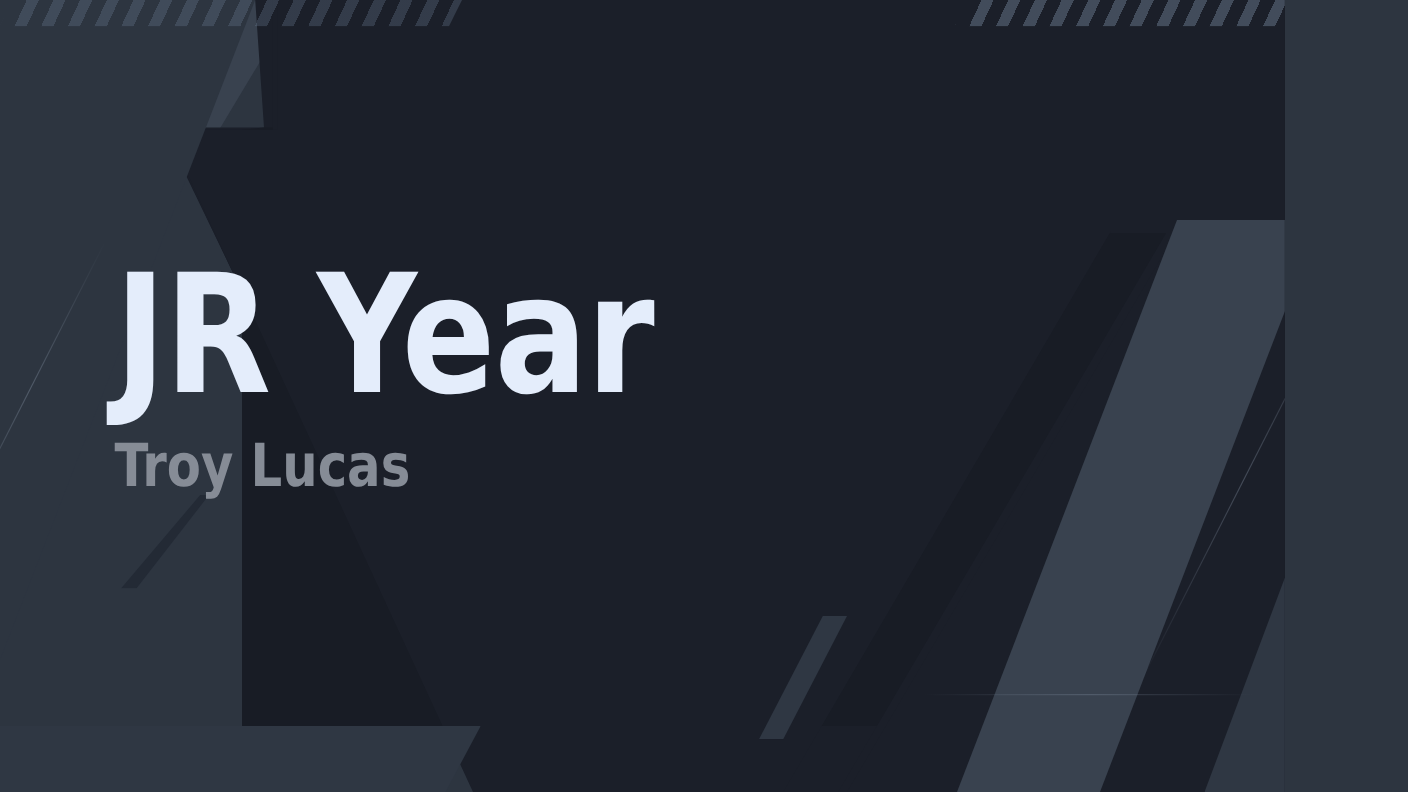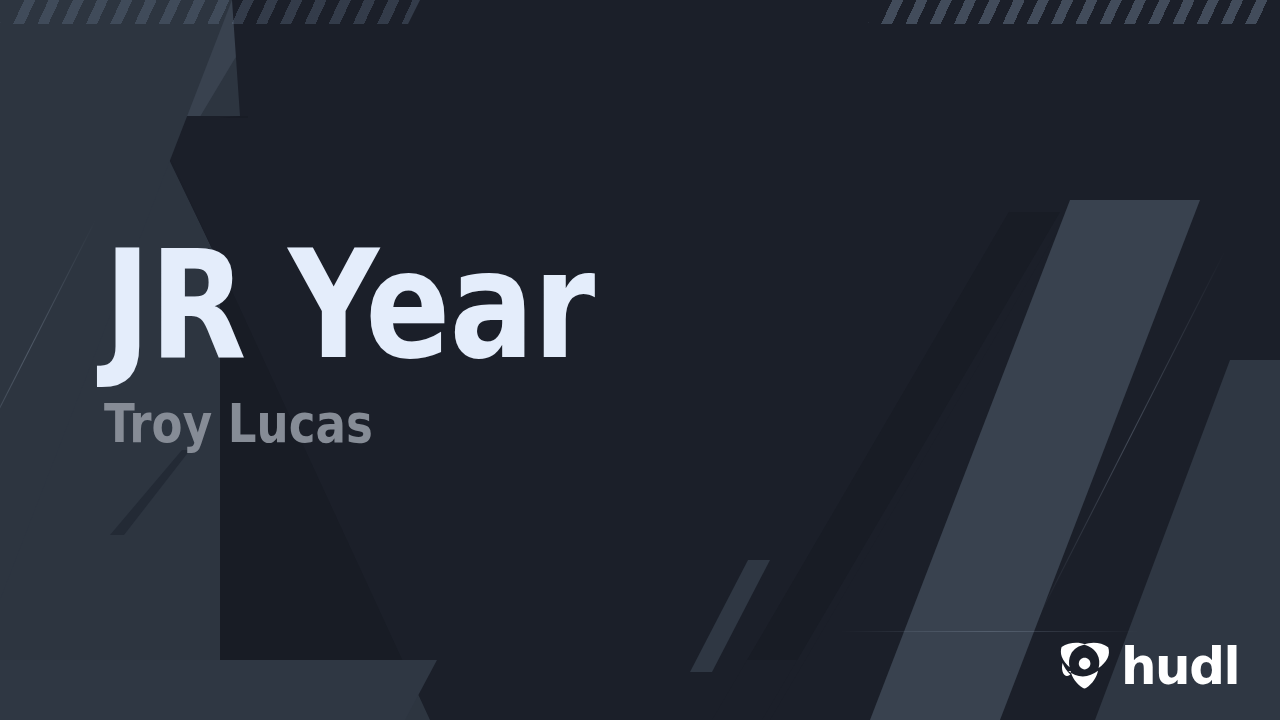--- a/index.html
+++ b/index.html
@@ -6,21 +6,21 @@
   * { margin:0; padding:0; box-sizing:border-box; }
   html, body {
     width:1280px; height:720px;
     overflow:hidden;
     background:#2D3540;
     font-family:"Liberation Sans", sans-serif;
   }
 
   #stage {
     position:relative;
-    width:1280px; height:720px;
+    width:1168px; height:720px;
     overflow:hidden;
     background:#2D3540;
   }
 
   
   .layer { position:absolute; top:0; left:0; width:1280px; height:720px; }
 
   .shape { position:absolute; }
 
   
@@ -237,31 +237,14 @@
     <div class="hatch-dim" style="left:0;top:696px;width:420px;height:24px;
                 clip-path:polygon(12px 0, 420px 0, 408px 24px, 0 24px);"></div>
 
   </div>
 
   <div class="content">
     <div class="title">JR Year</div>
     <div class="subtitle">Troy Lucas</div>
   </div>
 
-  <div class="logo">
-    <span class="logo-mark-wrap">
-      <svg class="logo-mark" viewBox="0 0 52 50" xmlns="http://www.w3.org/2000/svg" aria-hidden="true">
-
-        <path fill="#FFFFFF" d="M2.6 6.0 C10.0 1.2 19.6 0.6 26.4 3.6 C20.0 4.6 14.6 8.0 11.8 13.4 C9.8 17.4 9.6 22.0 10.6 26.2 C7.4 23.4 4.4 19.8 2.8 15.8 C1.6 12.6 1.6 9.0 2.6 6.0 Z"></path>
-
-        <path fill="#FFFFFF" d="M49.2 6.2 C50.4 9.6 50.2 13.6 48.6 17.0 C46.6 21.2 43.2 24.4 39.6 27.0 C40.8 22.4 40.6 17.4 38.2 13.2 C35.4 8.2 30.4 5.0 25.0 3.8 C32.0 0.6 42.0 1.2 49.2 6.2 Z"></path>
-
-        <path fill="#FFFFFF" d="M25.6 16.8 C28.8 16.8 31.4 19.4 31.4 22.6 C31.4 25.8 28.8 28.4 25.6 28.4 C22.4 28.4 19.8 25.8 19.8 22.6 C19.8 19.4 22.4 16.8 25.6 16.8 Z"></path>
-
-        <path fill="#FFFFFF" d="M9.4 30.0 C13.6 33.2 18.6 35.4 23.8 35.4 C29.4 35.4 34.6 33.2 39.0 29.8 C37.6 36.6 33.4 42.8 27.4 46.8 C26.2 47.6 24.8 47.6 23.6 46.8 C17.6 42.8 13.0 36.8 11.6 30.0 Z"></path>
-
-        <path fill="#FFFFFF" d="M3.6 22.0 C5.2 26.4 8.0 30.4 11.4 33.6 C10.4 34.6 9.0 35.2 7.6 35.0 C5.6 34.6 4.2 32.8 3.6 30.8 C2.8 27.8 2.8 24.8 3.6 22.0 Z"></path>
-      </svg>
-    </span>
-    <span class="logo-word">hudl</span>
-  </div>
 
 </div>
 
 </body></html>

